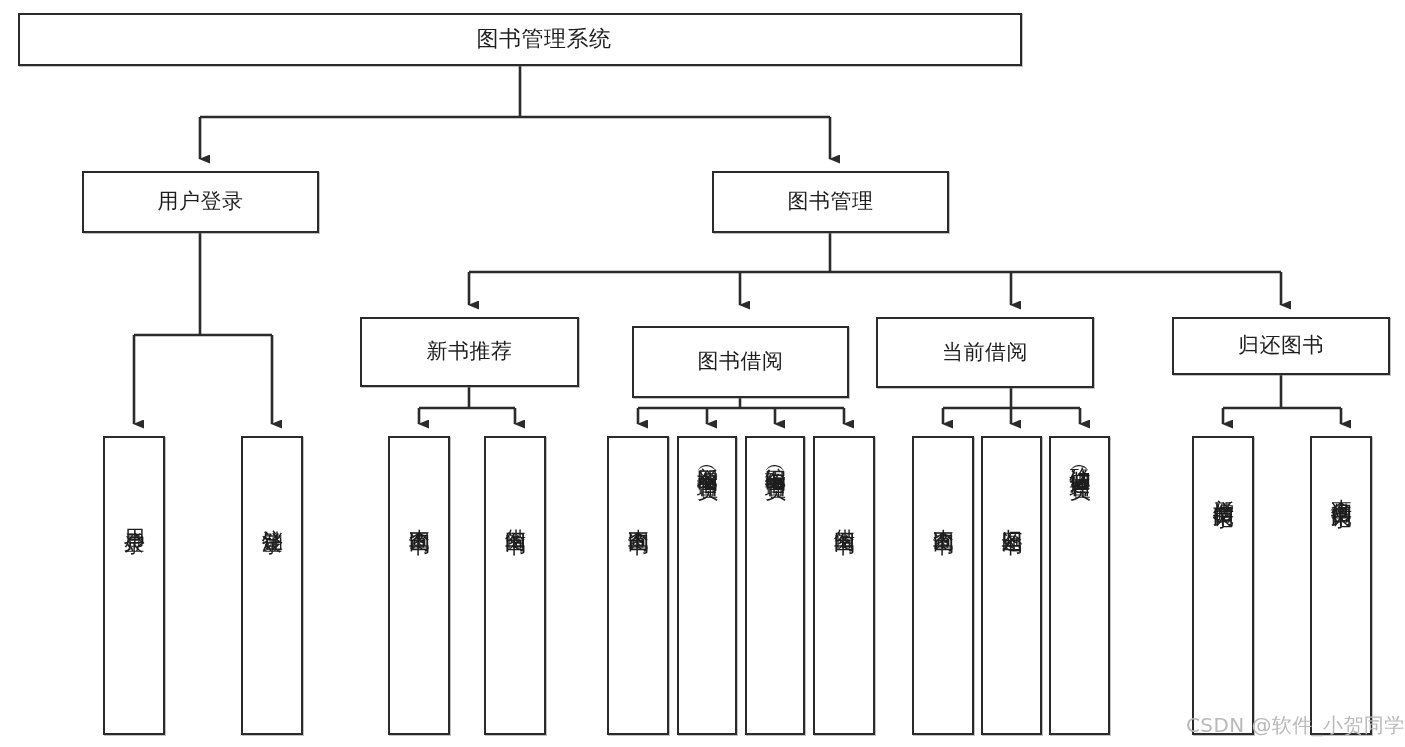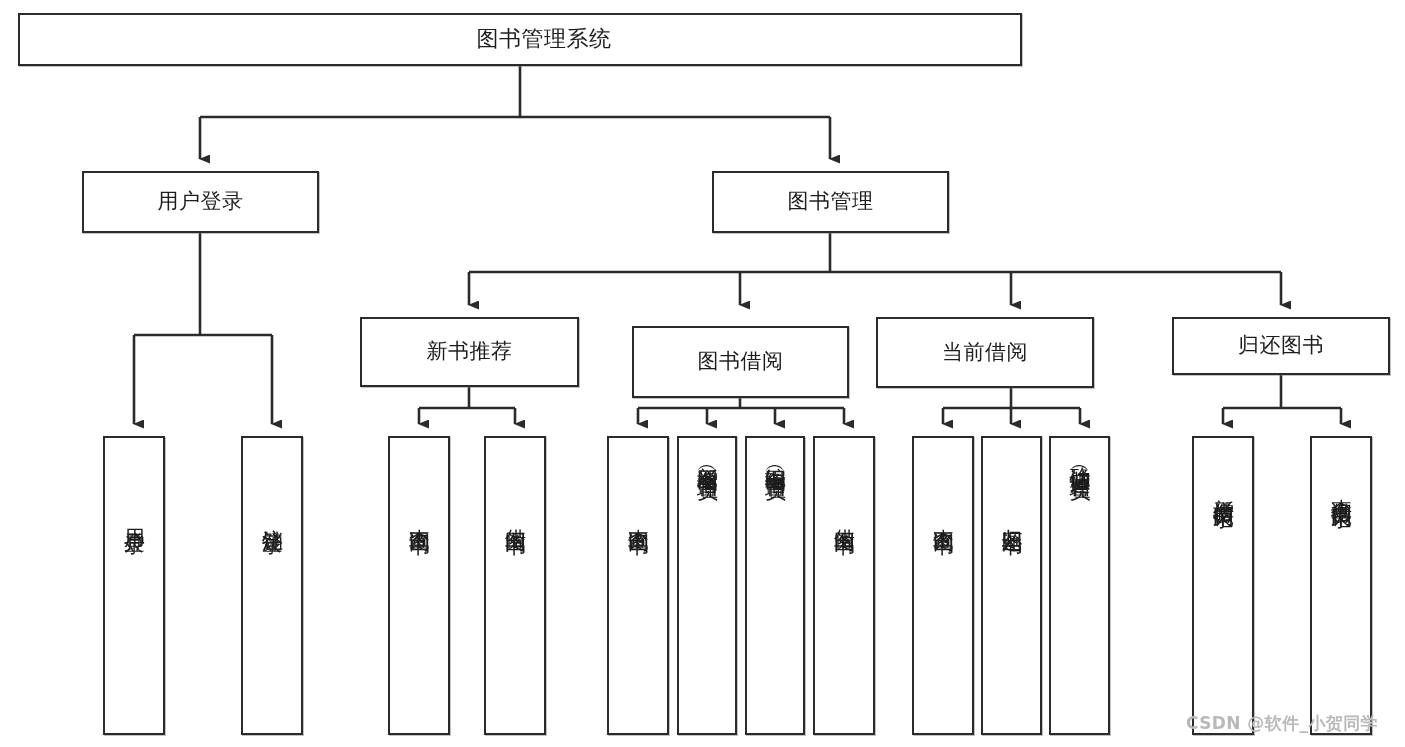--- a/index.html
+++ b/index.html
@@ -70,25 +70,24 @@
   .node.vert.mid .label {
     margin-top: 38px;
   }
   .node.vert.tall .label {
     margin-top: 6px;
   }
   .watermark {
     position: absolute;
     left: 1186px;
     top: 712px;
-    font-size: 17px;
+    font-size: 20px;
     color: #b9b9b9;
     white-space: nowrap;
     letter-spacing: 0.4px;
-    font-weight: bold;
   }
 </style>
 </head>
 <body>
 
 <div id="diagram-root">
 
   <svg class="connectors" viewBox="0 0 1405 747" xmlns="http://www.w3.org/2000/svg">
     <defs>
       <marker id="arrow" markerWidth="9" markerHeight="11" refX="4.5" refY="10" orient="auto" markerUnits="userSpaceOnUse">

